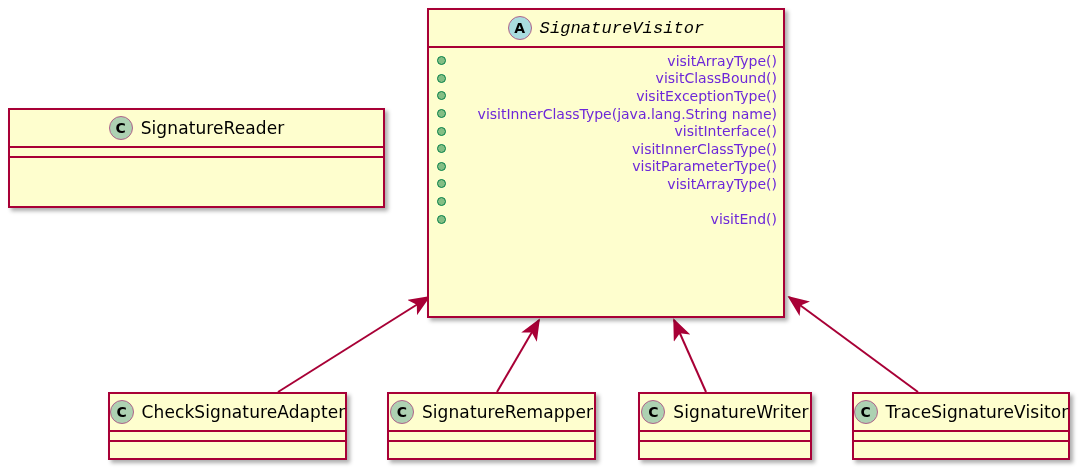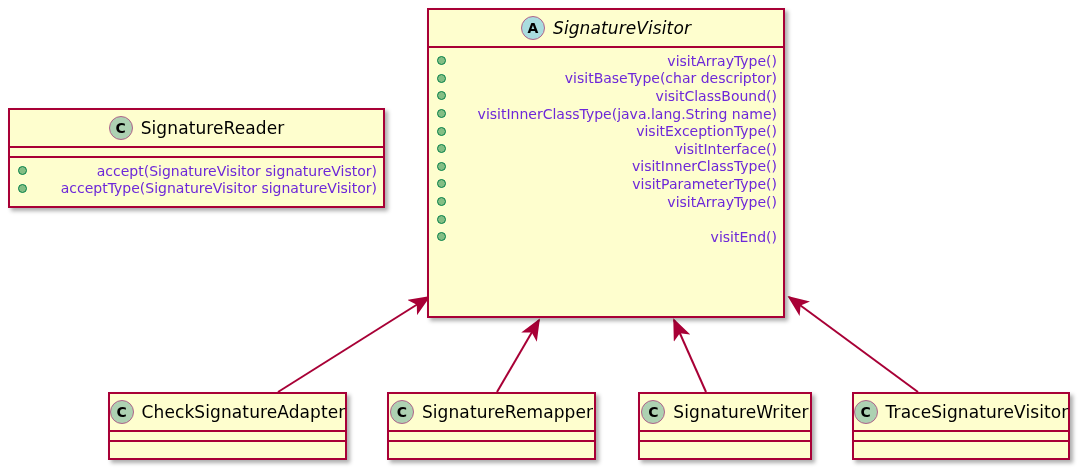--- a/index.html
+++ b/index.html
@@ -33,20 +33,21 @@
     box-sizing: border-box;
   }
   .uml-title-text {
     font-size: 17px;
     color: #000000;
     white-space: nowrap;
     letter-spacing: 0.1px;
   }
   .uml-title-text.abstract {
     font-style: italic;
+    font-family: Liberation Mono, monospace;
   }
   .sep {
     height: 0;
     border-top: 2px solid #A80036;
   }
   .compartment {
     padding: 4px 0 4px 0;
   }
   .compartment.empty {
     height: 8px;
@@ -130,36 +131,32 @@
       <span class="uml-title-text abstract">SignatureVisitor</span>
     </div>
     <div class="sep"></div>
     <div class="compartment">
       <div class="member">
         <span class="vis-pub"></span>
         <span>visitArrayType()</span>
       </div>
       <div class="member">
         <span class="vis-pub"></span>
-        <span>visitBaseType(char descriptor)</span>
-      </div>
-      <div class="member">
-        <span class="vis-pub"></span>
         <span>visitClassBound()</span>
       </div>
       <div class="member">
         <span class="vis-pub"></span>
+        <span>visitExceptionType()</span>
+      </div>
+      <div class="member">
+        <span class="vis-pub"></span>
         <span>visitInnerClassType(java.lang.String name)</span>
       </div>
       <div class="member">
         <span class="vis-pub"></span>
-        <span>visitExceptionType()</span>
-      </div>
-      <div class="member">
-        <span class="vis-pub"></span>
         <span>visitInterface()</span>
       </div>
       <div class="member">
         <span class="vis-pub"></span>
         <span>visitInnerClassType()</span>
       </div>
       <div class="member">
         <span class="vis-pub"></span>
         <span>visitParameterType()</span>
       </div>
@@ -178,30 +175,20 @@
   </div>
 
   <div class="uml-box" style="left:8px; top:108px; width:377px; height:100px;">
     <div class="uml-title">
       <span class="stereo cls">C</span>
       <span class="uml-title-text">SignatureReader</span>
     </div>
     <div class="sep"></div>
     <div class="compartment empty"></div>
     <div class="sep"></div>
-    <div class="compartment">
-      <div class="member">
-        <span class="vis-pub"></span>
-        <span>accept(SignatureVisitor signatureVistor)</span>
-      </div>
-      <div class="member">
-        <span class="vis-pub"></span>
-        <span>acceptType(SignatureVisitor signatureVisitor)</span>
-      </div>
-    </div>
   </div>
 
   <div class="uml-box" style="left:108px; top:392px; width:239px; height:68px;">
     <div class="uml-title">
       <span class="stereo cls">C</span>
       <span class="uml-title-text">CheckSignatureAdapter</span>
     </div>
     <div class="sep"></div>
     <div class="compartment empty"></div>
     <div class="sep"></div>

